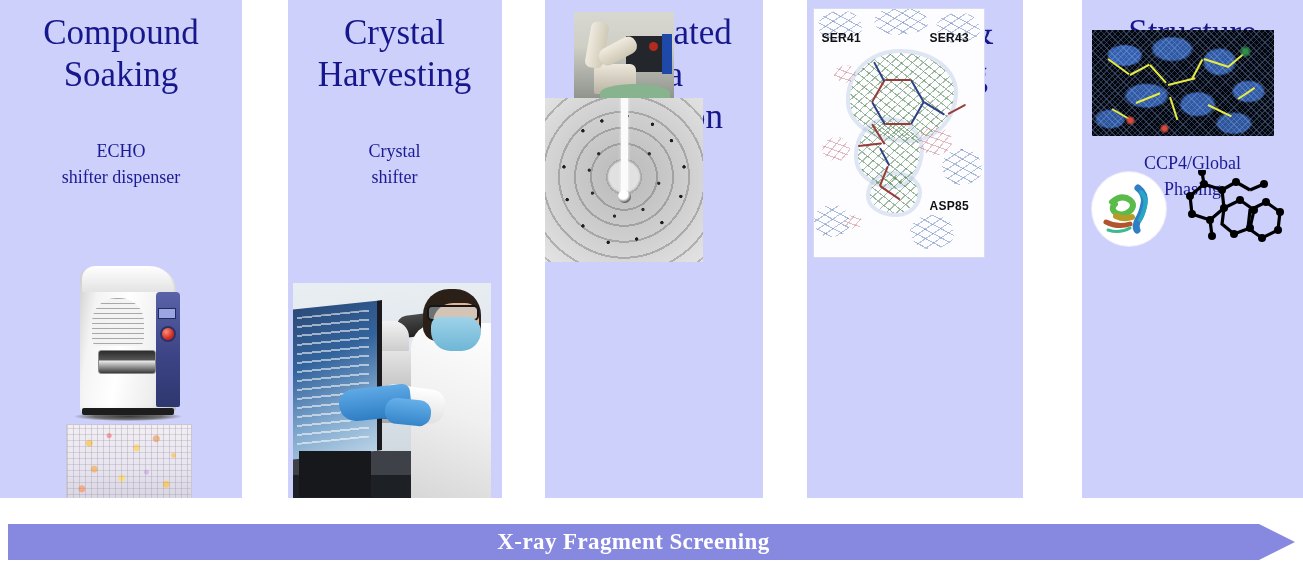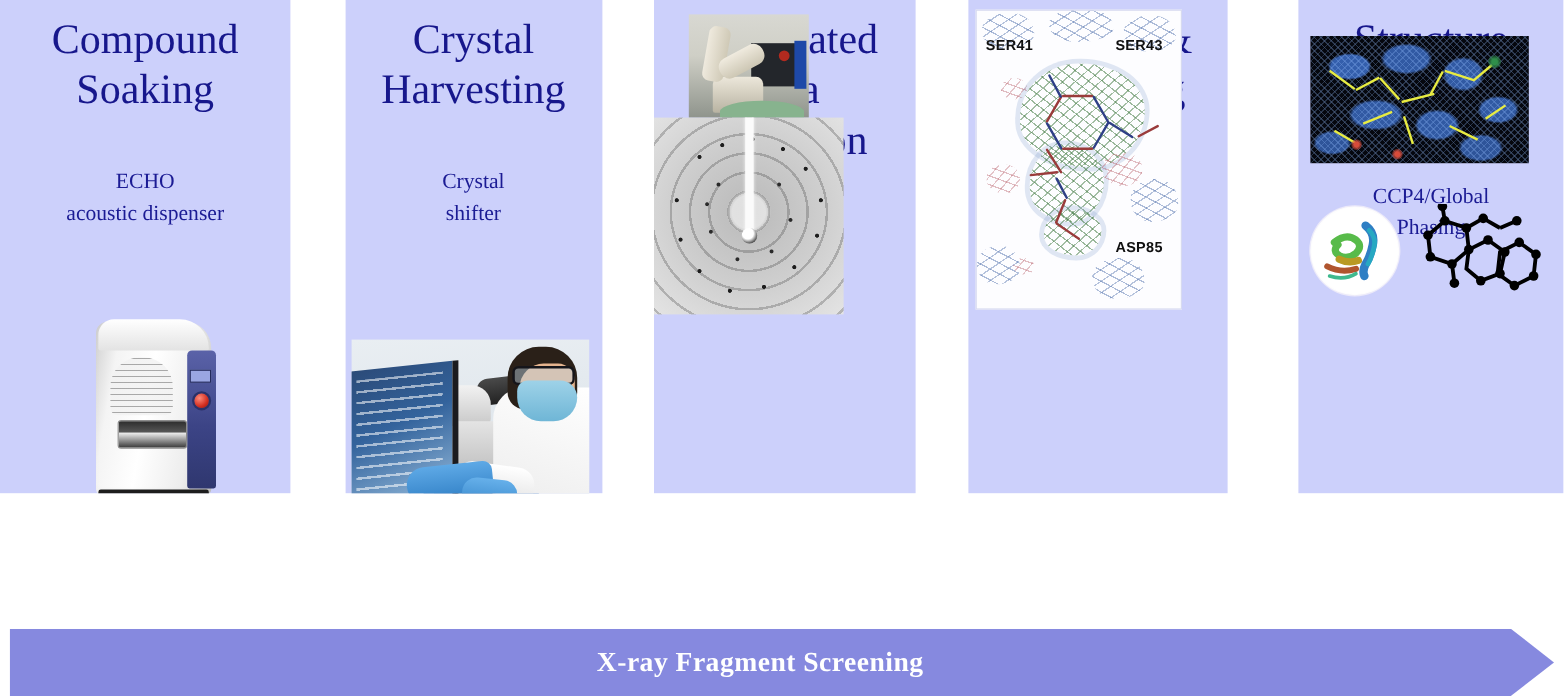--- a/index.html
+++ b/index.html
@@ -13,21 +13,21 @@
     position: relative;
     overflow: hidden;
     font-family: "Liberation Serif", "DejaVu Serif", serif;
   }
 
   
   #pipeline {
     position: absolute;
     left: 0; top: 0;
     width: 1303px;
-    height: 411px;
+    height: 498px;
     display: flex;
     justify-content: space-between;
     align-items: stretch;
   }
   .panel {
     position: relative;
     background: #ccd0fb;
     box-sizing: border-box;
     overflow: hidden;
   }
@@ -340,21 +340,21 @@
 
   .protein-icon {
     left: 10px; top: 172px; width: 74px; height: 74px;
     border-radius: 50%; background: #fdfdfd; overflow: hidden;
     box-shadow: 0 0 0 1px #eceafa;
   }
   .chem-icon { left: 96px; top: 170px; width: 110px; height: 78px; }
 
   
   #banner {
-    position: absolute; left: 8px; top: 524px; width: 1287px; height: 56px;
+    position: absolute; left: 8px; top: 524px; width: 1287px; height: 36px;
   }
   #banner .arrow-shape {
     position: absolute; inset: 0;
     background: #8689df;
     clip-path: polygon(0 0, calc(100% - 36px) 0, 100% 50%, calc(100% - 36px) 100%, 0 100%);
   }
   #banner .banner-label {
     position: absolute; inset: 0;
     display: flex; align-items: center; justify-content: center;
     color: #ffffff; font-weight: bold; font-size: 23px; letter-spacing: .4px;
@@ -363,21 +363,21 @@
 </style>
 </head>
 <body>
 
 <div id="pipeline">
 
   <div class="panel panel-p1">
     <div class="panel-title">Compound
 Soaking</div>
     <div class="panel-subtitle t-sub-p1">ECHO
-acoustic dispenser</div>
+shifter dispenser</div>
 
     <div class="media echo-wrap">
       <div class="echo-shadow"></div>
       <div class="echo-body"></div>
       <div class="echo-top"></div>
       <div class="echo-vents"></div>
       <div class="echo-panel"></div>
       <div class="echo-screen"></div>
       <div class="echo-knob"></div>
       <div class="echo-slot"></div>

